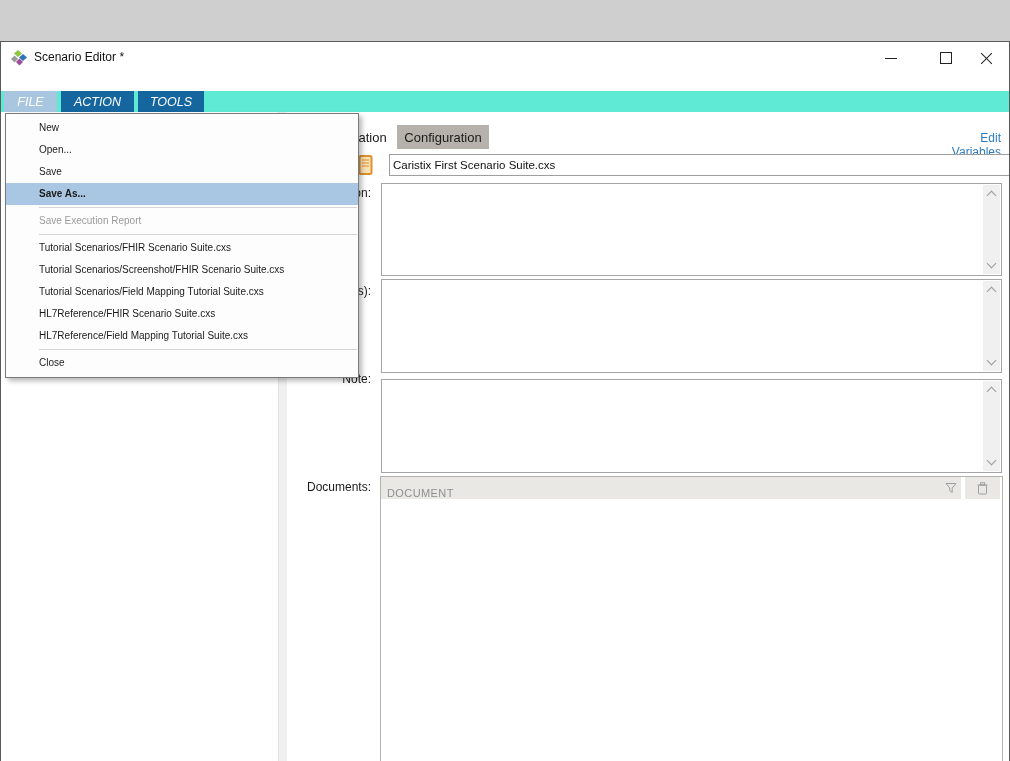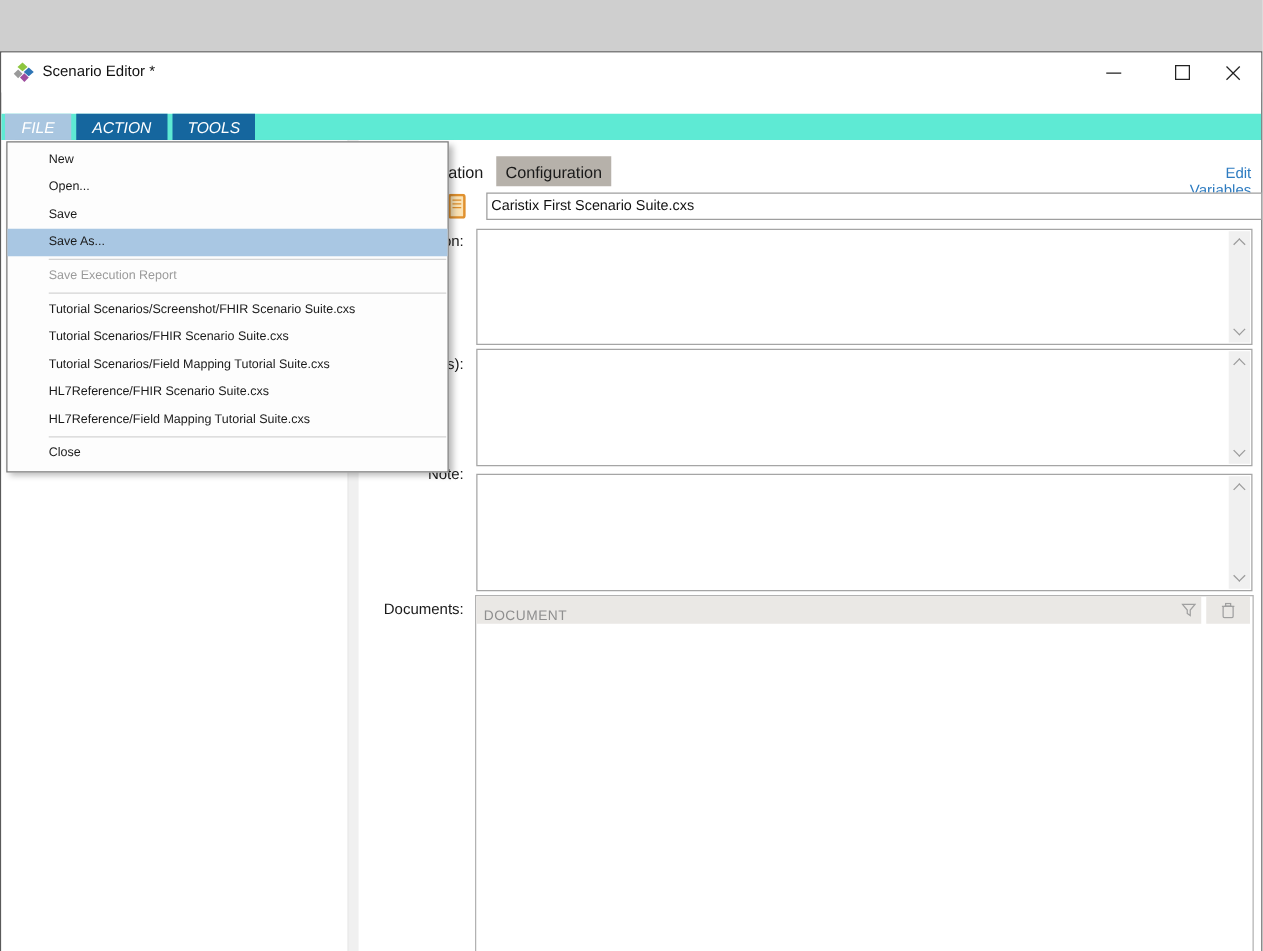--- a/index.html
+++ b/index.html
@@ -20,21 +20,21 @@
   
   .menubar{position:absolute;top:49px;left:0;right:0;height:21px;background:#5eead4;font-style:italic;}
   .mtab{position:absolute;top:0;height:21px;color:#ffffff;font-size:12.5px;display:flex;align-items:center;justify-content:center;background:#15669e;}
   .mtab.active{background:#a9c6e0;}
   .mtab-file{left:3px;width:53px;} .mtab-action{left:60px;width:73px;} .mtab-tools{left:137px;width:66px;}
 
   
   .menu-popup{position:absolute;left:4px;top:71px;width:352px;background:#fdfdfd;border:1px solid #7a7a7a;
     box-shadow:3px 3px 5px rgba(0,0,0,0.28);z-index:100;padding:3px 0;}
   .mi{height:22px;line-height:22px;padding-left:33px;font-size:10px;color:#1a1a1a;white-space:nowrap;}
-  .mi.selected{background:#a9c7e3;}
+  .mi.selected{background:#a9c7e3;font-weight:bold;}
   .mi.disabled{color:#9b9b9b;}
   .msep{margin:2px 1px 2px 33px;border-top:1px solid #d4d4d4;height:0;}
 
   
   .left-panel{position:absolute;left:0;top:70px;width:277px;bottom:9px;background:#ffffff;border-right:1px solid #e3e3e3;}
   .v-divider{position:absolute;left:278px;top:70px;width:8px;bottom:9px;background:#f0f0f0;}
   .main-panel{position:absolute;left:286px;top:70px;right:0;bottom:9px;background:#ffffff;}
   .bottom-strip{position:absolute;left:0;right:0;bottom:0;height:8px;background:#f0f0f0;border-top:1px solid #dcdcdc;}
 
   
@@ -167,22 +167,22 @@
   </div>
 
   <div class="menu-popup">
     <div class="mi">New</div>
     <div class="mi">Open...</div>
     <div class="mi">Save</div>
     <div class="mi selected">Save As...</div>
     <div class="msep"></div>
     <div class="mi disabled">Save Execution Report</div>
     <div class="msep"></div>
+    <div class="mi">Tutorial Scenarios/FHIR Scenario Suite.cxs</div>
     <div class="mi">Tutorial Scenarios/Screenshot/FHIR Scenario Suite.cxs</div>
-    <div class="mi">Tutorial Scenarios/FHIR Scenario Suite.cxs</div>
     <div class="mi">Tutorial Scenarios/Field Mapping Tutorial Suite.cxs</div>
     <div class="mi">HL7Reference/FHIR Scenario Suite.cxs</div>
     <div class="mi">HL7Reference/Field Mapping Tutorial Suite.cxs</div>
     <div class="msep"></div>
     <div class="mi">Close</div>
   </div>
 
 </div>
 
 </body></html>

